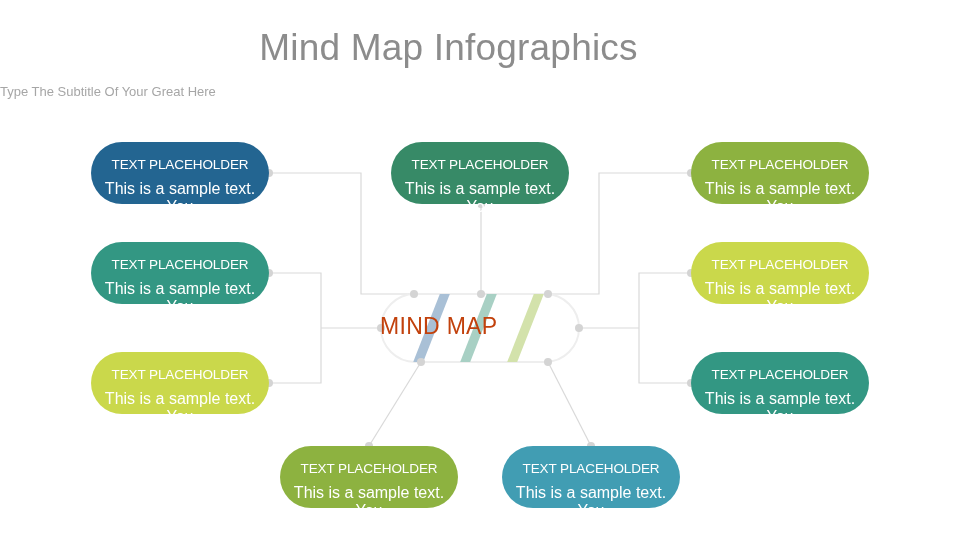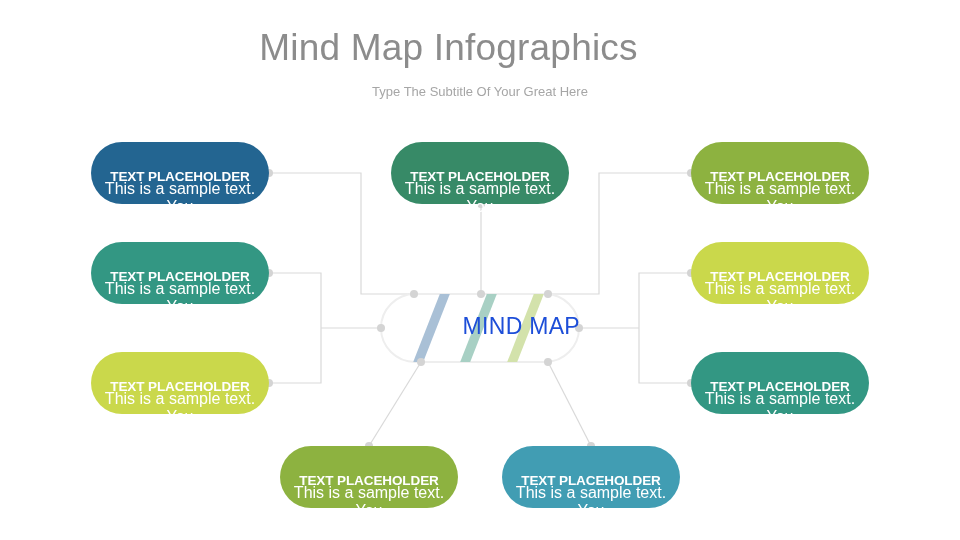--- a/index.html
+++ b/index.html
@@ -9,39 +9,39 @@
     font-family: "Liberation Sans", "DejaVu Sans", sans-serif;
     position: relative;
   }
   .title {
     position: absolute; left: 0; top: 27px; width: 897px;
     text-align: center; font-size: 37px; color: #8c8c8c;
     font-family: "Liberation Sans", sans-serif; letter-spacing: 0.2px;
   }
   .subtitle {
     position: absolute; left: 0; top: 84px; width: 960px;
-    text-align: center; font-size: 13px; color: #a6a6a6;
+    font-size: 13px; color: #a6a6a6;
   }
   svg.connectors { position: absolute; left: 0; top: 0; }
   .pill {
     position: absolute; width: 178px; height: 62px;
     border-radius: 31px; color: #ffffff; text-align: center;
     box-sizing: border-box;
   }
   .pill .ph {
     position: absolute; left: 0; right: 0; top: 15px;
-    font-size: 13.5px; font-weight: bold; letter-spacing: -0.1px; margin-top: 12px;
+    font-size: 13.5px; font-weight: normal; letter-spacing: -0.1px;
   }
   .pill .st {
     position: absolute; left: 0; right: 0; top: 38px;
     font-size: 16px;
   }
   .center-label {
     position: absolute; left: 380px; top: 313px; width: 200px;
-    text-align: right; font-size: 23px; color: #1d4ed8; letter-spacing: 0.3px;
+    text-align: left; font-size: 23px; color: #c2410c; letter-spacing: 0.3px;
   }
 </style>
 </head>
 <body>
 
 <div class="title">Mind Map Infographics</div>
 <div class="subtitle">Type The Subtitle Of Your Great Here</div>
 
 <svg class="connectors" width="960" height="540">
   <g fill="none" stroke="#d9d9d9" stroke-width="1.2">

